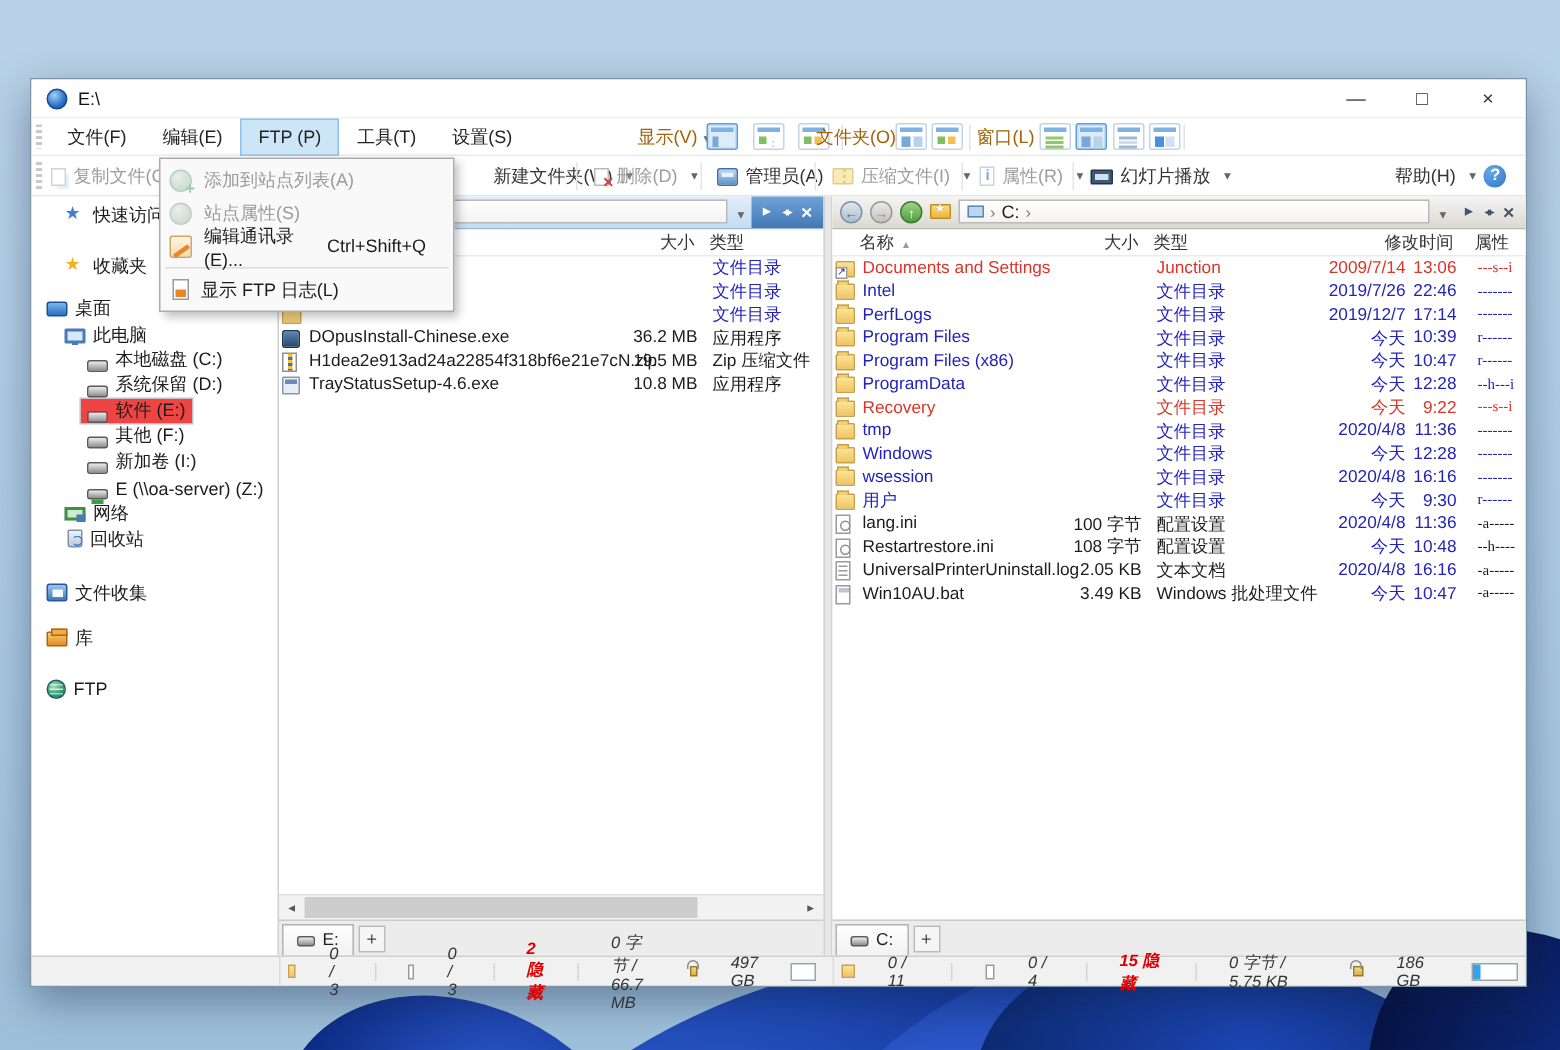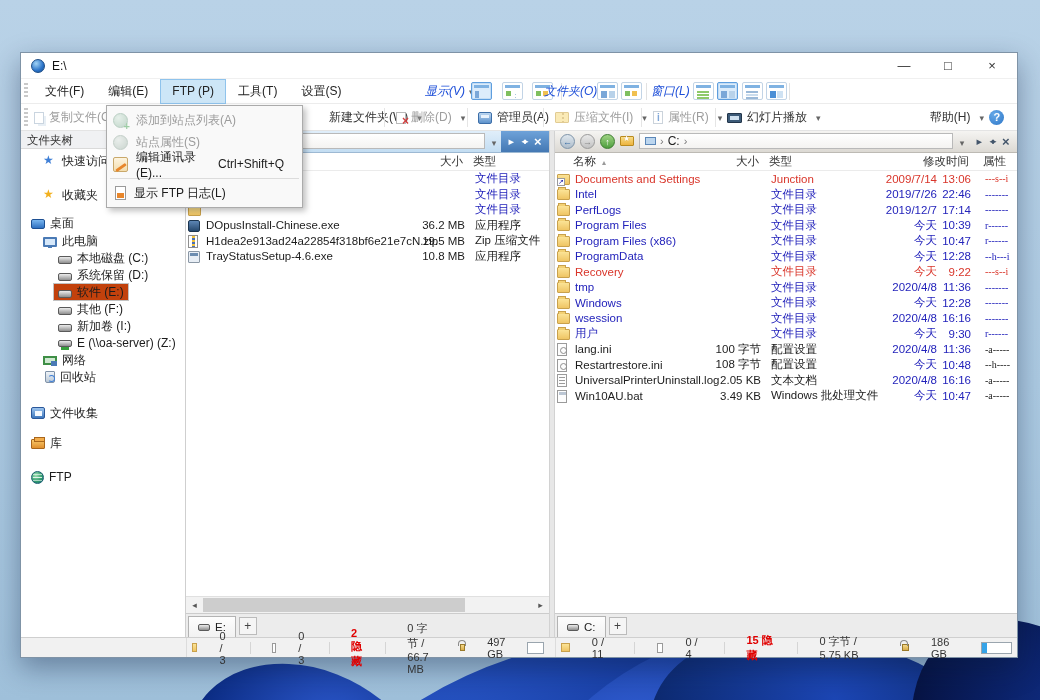--- a/index.html
+++ b/index.html
@@ -31,21 +31,21 @@
   .wbtn { width:30px; text-align:center; font-size:13px; color:#333; cursor:default; }
 
   
   .menubar { position:absolute; left:0; top:26px; right:0; height:25px; background:#fff;
     border-bottom:1px solid #ececec; }
   .grip { position:absolute; left:3px; top:4px; bottom:4px; width:4px;
     background:repeating-linear-gradient(180deg,#c9c9c9 0 2px,transparent 2px 4px); }
   .mleft { position:absolute; left:12px; top:0; height:25px; display:flex; align-items:flex-start; }
   .mitem { padding:0 11px; line-height:23px; border:1px solid transparent; color:#222; }
   .mitem.active { background:#cde6f7; border-color:#8fc3ec; }
-  .mlbl { position:absolute; top:0; line-height:25px; color:#1d4ed8;font-style:italic; }
+  .mlbl { position:absolute; top:0; line-height:25px; color:#a16207; }
   .mlbl::after, .tbtn.drop::after, .pdrop::before { content:"▾"; font-size:9px; color:#666; margin-left:4px; }
   .l-view { left:404px; } .l-folder{ left:523px; } .l-window{ left:630px; }
   .vic { position:absolute; top:3px; width:21px; height:18px; border:1px solid #c2d4e6; border-radius:2px; background:#fff; }
   .vic::before { content:""; position:absolute; left:2px; right:2px; top:2px; height:3px; background:#7fb2e2; }
   .vic::after { content:""; position:absolute; left:3px; top:8px; width:5px; height:5px; }
   .v1::after { width:4px; height:7px; background:#7aa7d8; box-shadow:6px 1px 0 -3px #9bb9d8, 6px 4px 0 -3px #9bb9d8; }
   .v2::after { background:#7fbf5f; box-shadow:7px 1px 0 -2px #aac4de, 7px 4px 0 -2px #aac4de; }
   .v3::after { background:#7fbf5f; box-shadow:7px 0 0 #f0c050; }
   .v4::after { background:#8fca6a; width:12px; height:2px; box-shadow:0 3px 0 #8fca6a, 0 6px 0 #8fca6a; }
   .v5::after { background:#7aa7d8; width:6px; height:7px; box-shadow:8px 0 0 #b8d2ea; }
@@ -86,22 +86,22 @@
   .ic-slide { background:linear-gradient(#5d7a96,#2e4burl 60%,#24435e); background:#3c5a77; border:1px solid #22354a; width:15px; height:10px; border-radius:1px;}
   .ic-slide::after { content:""; position:absolute; left:2px; top:2px; right:2px; bottom:2px; background:#cfe0ef;}
   .ic-help { width:15px; height:15px; border-radius:50%; background:radial-gradient(circle at 35% 30%,#66a9e8,#2e77c8); }
   .ic-help::after { content:"?"; position:absolute; left:4.5px; top:0.5px; color:#fff; font-size:11px; font-weight:bold; }
   .tb-help .tbi { order:2; }
 
   
   .tree { position:absolute; left:0; top:78px; width:165px; bottom:20px; background:#fff; border-right:1px solid #cfcfcf; overflow:hidden;}
   .thead { height:18px; background:#f0f1f3; border-bottom:1px solid #dadada; font-size:11.5px; color:#333; padding:2px 6px;}
   .titem { display:flex; width:max-content; align-items:center; gap:5px; height:16px; margin-top:1px; padding:0 4px; font-size:12px; color:#1c1c1c;}
-  .titem.sel { background:#c2410c; outline:1px solid #c2c2c2; }
-  .lv0{margin-left:6px;} .lv1{margin-left:18px;} .lv2{margin-left:33px;}
+  .titem.sel { background:#ef4444; outline:1px solid #c2c2c2; }
+  .lv0{margin-left:6px;} .lv1{margin-left:18px;} .lv2{margin-left:33px;align-items:flex-end;}
   .mt2{margin-top:2px;} .mt4{margin-top:4px;} .mt12{margin-top:12px;} .mt14{margin-top:14px;}
   .mt18{margin-top:18px;} .mt20{margin-top:20px;}
   .tic { width:14px; height:13px; position:relative; flex:none; }
   .ic-star-blue::after { content:"★"; color:#3f7fd6; font-size:12px; position:absolute; top:-2px;}
   .ic-star-yellow::after { content:"★"; color:#f2b01e; font-size:12px; position:absolute; top:-2px;}
   .ic-desktop { background:linear-gradient(#79b6ef,#2d6fc0); border:1px solid #1d4f92; border-radius:2px; height:10px; margin-top:2px;}
   .ic-pc { border:2px solid #4a7ab5; background:#d6e8fa; height:10px; margin-top:1px; border-radius:1px;}
   .ic-pc::after { content:""; position:absolute; left:3px; bottom:-3px; width:4px; height:2px; background:#4a7ab5;}
   .ic-drive { background:linear-gradient(#ececec,#8f8f8f); border:1px solid #5a5a5a; height:8px; margin-top:3px; border-radius:2px;}
   .ic-drive-net { background:linear-gradient(#ececec,#8f8f8f); border:1px solid #5a5a5a; height:7px; margin-top:1px; border-radius:2px;}
@@ -177,21 +177,21 @@
   .harrow.left{left:0;} .harrow.right{right:0;}
   .harrow.left::before{content:"◂";} .harrow.right::before{content:"▸";}
   .hthumb { position:absolute; left:17px; top:1px; height:14px; width:262px; background:#cdcdcd; }
 
   .tabbar { position:absolute; left:0; right:0; top:482px; height:26px; background:#ececec; border-top:1px solid #cccccc; display:flex; align-items:flex-start; padding:2px 0 0 2px; gap:3px;}
   .tab { display:inline-flex; align-items:center; gap:5px; height:22px; padding:0 9px; background:linear-gradient(#fdfdfd,#f2f2f2); border:1px solid #b3b3b3; font-size:11.5px; color:#222;}
   .tab .ic-drive { width:12px; height:7px; margin:0; }
   .plus { width:18px; height:18px; margin-top:1px; border:1px solid #bbb; background:#f5f5f5; text-align:center; line-height:16px; font-size:12px; color:#444;}
 
   .statusbar { position:absolute; left:0; right:0; bottom:0; height:20px; background:#f1f1f1; border-top:1px solid #cfcfcf; font-size:11px; color:#333;}
-  .sb { position:absolute; top:0; bottom:0; display:flex; align-items:center; gap:22px; padding:0 5px;}
+  .sb { position:absolute; top:0; bottom:0; display:flex; align-items:center; gap:22px; padding:0 5px;font-style:italic;}
   .sb-mid { left:165px; width:363px; border-left:1px solid #dcdcdc;}
   .sb-right { left:534px; right:0; border-left:1px solid #dcdcdc;}
   .vs { width:1px; height:12px; background:#d5d5d5; }
   .hid { color:#e00000; font-weight:bold; }
   .sic-folder { width:11px; height:9px; background:linear-gradient(#fbe396,#efc564); border:1px solid #c9a14c;}
   .sic-file { width:8px; height:10px; background:#fff; border:1px solid #9a9a9a;}
   .sic-lock { width:9px; height:7px; background:linear-gradient(#f5d98a,#d9ad4a); border:1px solid #9a7a2a; position:relative; margin-left:auto;}
   .sic-lock::before { content:""; position:absolute; left:-3px; top:-5px; width:6px; height:5px; border:1.5px solid #8a8a8a; border-bottom:none; border-radius:4px 4px 0 0;}
   .gauge { width:40px; height:12px; border:1px solid #9aa5ae; background:#fff; position:relative;}
   .gauge i { position:absolute; left:0; top:0; bottom:0; background:#35a3e8; display:block;}
@@ -315,21 +315,20 @@
         </span>
       </span>
     <span class="tsep t1"></span>
     <span class="tsep t2"></span>
     <span class="tsep t3"></span>
     <span class="tsep t4"></span>
     <span class="tsep t5"></span>
   </div>
 
   <div class="tree">
-    <div class="thead">文件夹树</div>
     <div>
 
         <div class="titem lv1 mt4">
           <span class="tic ic-star-blue"></span>
           <span class="tlabel">快速访问</span>
         </div>
 
         <div class="titem lv1 mt18">
           <span class="tic ic-star-yellow"></span>
           <span class="tlabel">收藏夹</span>

